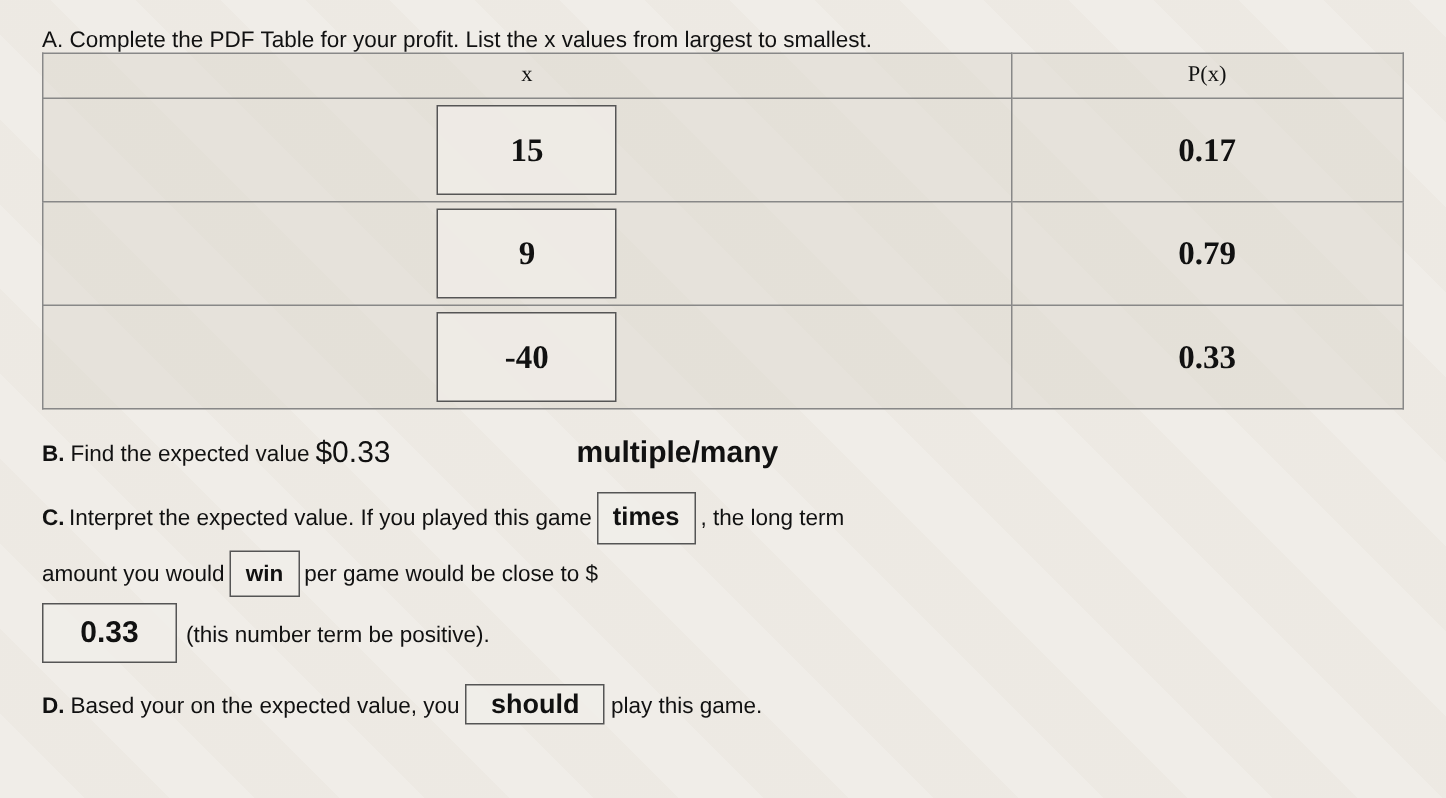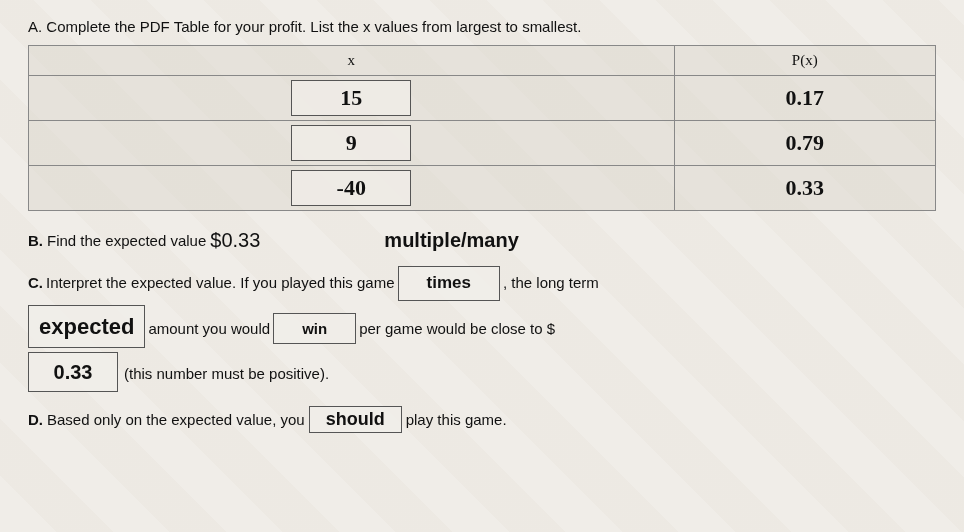--- a/index.html
+++ b/index.html
@@ -32,21 +32,20 @@
     }
 
     .content { position: relative; z-index: 1; }
 
     
     .section-a { margin-bottom: 18px; }
 
     .section-label {
       font-size: 15px;
       font-weight: normal;
-      margin-bottom: 10px;
       font-family: Arial, sans-serif;
     }
 
     .pdf-table {
       border-collapse: collapse;
       width: 100%;
       background: transparent;
     }
 
     .pdf-table td, .pdf-table th {
@@ -60,21 +59,21 @@
       font-weight: normal;
       font-size: 15px;
       background: rgba(220,215,205,0.5);
       padding: 6px;
     }
 
     .inner-box {
       border: 1.5px solid #555;
       background: rgba(240,238,232,0.8);
       display: inline-block;
-      padding: 4px 28px;
+      padding: 16px 28px;
       min-width: 120px;
       font-size: 22px;
       font-weight: bold;
     }
 
     .px-value {
       font-size: 22px;
       font-weight: bold;
     }
 
@@ -124,21 +123,21 @@
       font-size: 22px;
       border: 1.5px solid #555;
       background: rgba(240,238,232,0.8);
       padding: 2px 10px;
       display: inline-block;
     }
 
     .inline-box {
       border: 1.5px solid #555;
       background: rgba(240,238,232,0.8);
-      padding: 2px 28px;
+      padding: 2px 10px;
       font-weight: bold;
       font-size: 17px;
       display: inline-block;
     }
 
     .inline-box-lg {
       border: 1.5px solid #555;
       background: rgba(240,238,232,0.8);
       padding: 2px 8px;
       font-weight: bold;
@@ -206,31 +205,30 @@
   </div>
 
   <div class="section-c">
     <div class="section-c-row1">
       <span><strong>C.</strong></span>
       <span>Interpret the expected value. If you played this game</span>
       <span class="inline-box">times</span>
       <span>, the long term</span>
     </div>
     <div class="section-c-row2">
-      <span class="big-bold">expected</span>
       <span>amount you would</span>
       <span class="inline-box" style="font-size:15px;">win</span>
       <span>per game would be close to $</span>
     </div>
     <div style="display:flex; align-items:baseline; gap:6px; margin-top:2px;">
       <span class="inline-box-lg">0.33</span>
-      <span>(this number must be positive).</span>
+      <span>(this number term be positive).</span>
     </div>
   </div>
 
   <div class="section-d">
     <span><strong>D.</strong></span>
-    <span>Based only on the expected value, you</span>
+    <span>Based your on the expected value, you</span>
     <span class="inline-box" style="font-size:18px; font-weight:bold;">should</span>
     <span>play this game.</span>
   </div>
 
 </div>
 
 </body></html>

